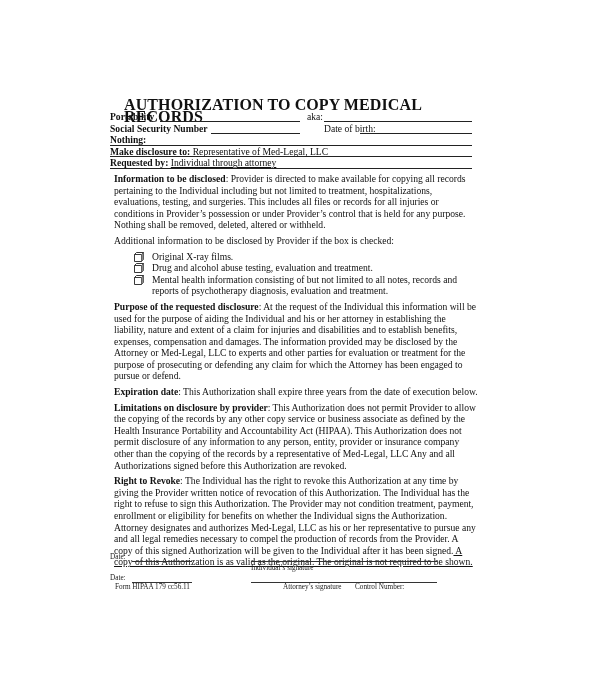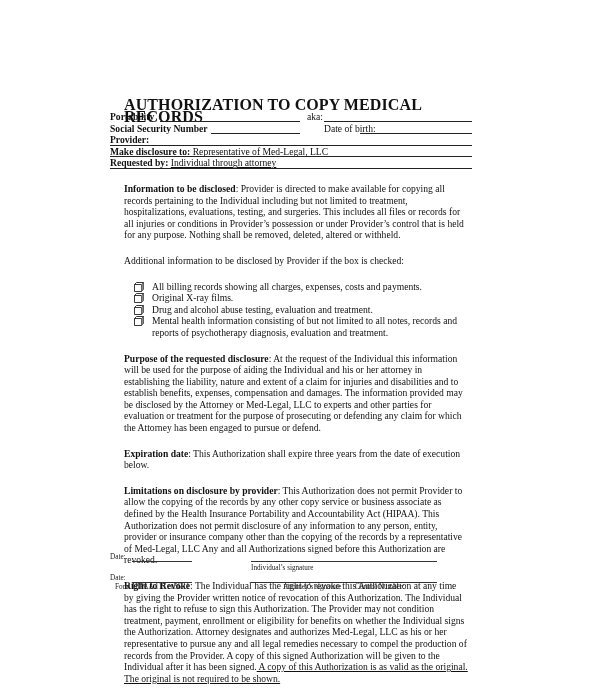--- a/index.html
+++ b/index.html
@@ -4,21 +4,21 @@
   <style>
     html, body { margin: 0; padding: 0; background: #ffffff; }
     body { width: 600px; height: 700px; position: relative; overflow: hidden;
            font-family: "Liberation Serif", "DejaVu Serif", serif; color: #111; }
     .page { position: absolute; left: 110px; top: 99px; width: 372px; font-size: 9.6px; line-height: 11.6px; }
     .title { text-align: left; font-weight: bold; font-size: 16px; letter-spacing: 0.1px; height: 12px; margin-left: 14px; }
     .row { position: relative; height: 11.6px; white-space: nowrap; }
     .b { font-weight: bold; }
     .u { text-decoration: underline; }
     .line { position: absolute; border-bottom: 1px solid #222; }
-    .p { margin: 14px; text-align: left; font-family: Liberation Serif, serif; }
+    .p { margin: 4px; text-align: left; font-family: Liberation Serif, serif; }
     .chk { position: relative; padding-left: 42px; }
     .chk .box { position: absolute; left: 24px; top: 1px; width: 9px; height: 9px; }
     .chk .box svg { display: block; }
     .sig { position: absolute; left: 110px; top: 553px; width: 380px; font-size: 7.2px; color: #222; }
     .sig .ln { position: absolute; border-bottom: 1px solid #333; }
   </style>
 </head>
 <body>
 
 <div class="page">
@@ -32,50 +32,40 @@
   </div>
 
   <div class="row">
     <span class="b">Social Security Number</span>
     <span class="line" style="left:101px;width:89px;top:0;height:10px;"></span>
     <span style="position:absolute;left:214px;">Date of birth:</span>
     <span class="line" style="left:250px;width:112px;top:0;height:10px;"></span>
   </div>
 
   <div class="row">
-    <span class="b">Provider</span><span class="b">:</span>
+    <span class="b">Nothing</span><span class="b">:</span>
     <span class="line" style="left:0;width:362px;top:0;height:10.5px;"></span>
   </div>
 
   <div class="row">
     <span class="b">Make disclosure to</span><span class="b">:</span>
     <span class="u">Representative of Med-Legal, LLC</span>
     <span class="line" style="left:0;width:362px;top:0;height:10.5px;"></span>
   </div>
 
   <div class="row">
     <span class="b">Requested by</span><span class="b">:</span>
     <span class="u">Individual through attorney</span>
     <span class="line" style="left:0;width:362px;top:0;height:10.5px;"></span>
   </div>
 
   <p class="p"><span class="b">Information to be disclosed</span><span>: Provider is directed to make available for copying all  records pertaining to the Individual including but not limited to treatment, hospitalizations, evaluations, testing, and surgeries. This includes all files or records for all injuries or conditions in Provider’s possession or under Provider’s control that is held for any purpose. Nothing shall be removed, deleted, altered or withheld.</span></p>
 
   <p class="p">Additional information to be disclosed by Provider if the box is checked:</p>
 
-  <div class="chk">
-    <span class="box">
-        <svg width="10" height="10" viewBox="0 0 10 10">
-          <path d="M0.5 2.5 L2.5 0.5 L9.5 0.5 L9.5 7.5 L7.5 9.5 L0.5 9.5 Z" fill="#fff" stroke="#222" stroke-width="0.9"></path>
-          <path d="M0.5 2.5 L7.5 2.5 L7.5 9.5 M7.5 2.5 L9.5 0.5" fill="none" stroke="#222" stroke-width="0.9"></path>
-          <path d="M7.5 2.5 L9.5 0.5 L9.5 7.5 L7.5 9.5 Z" fill="#888"></path>
-        </svg>
-      </span>
-    <span>All billing records showing all charges, expenses, costs and payments.</span>
-  </div>
   <div class="chk">
     <span class="box">
         <svg width="10" height="10" viewBox="0 0 10 10">
           <path d="M0.5 2.5 L2.5 0.5 L9.5 0.5 L9.5 7.5 L7.5 9.5 L0.5 9.5 Z" fill="#fff" stroke="#222" stroke-width="0.9"></path>
           <path d="M0.5 2.5 L7.5 2.5 L7.5 9.5 M7.5 2.5 L9.5 0.5" fill="none" stroke="#222" stroke-width="0.9"></path>
           <path d="M7.5 2.5 L9.5 0.5 L9.5 7.5 L7.5 9.5 Z" fill="#888"></path>
         </svg>
       </span>
     <span>Original X-ray films.</span>
   </div>
@@ -112,16 +102,16 @@
 
 <div class="sig">
   <span style="position:absolute;left:0;top:0;">Date:</span>
   <span class="ln" style="left:22px;top:0;width:60px;height:8px;"></span>
   <span class="ln" style="left:141px;top:0;width:186px;height:8px;"></span>
   <span style="position:absolute;left:141px;top:11px;font-family:Liberation Serif, serif;">Individual’s signature</span>
 
   <span style="position:absolute;left:0;top:21px;">Date:</span>
   <span class="ln" style="left:22px;top:21px;width:60px;height:8px;"></span>
   <span class="ln" style="left:141px;top:21px;width:186px;height:8px;"></span>
-  <span style="position:absolute;left:5px;top:30px;">Form HIPAA 115  cc56.11</span>
+  <span style="position:absolute;left:5px;top:30px;">Form HIPAA 179  cc56.11</span>
   <span style="position:absolute;left:141px;top:30px;margin-left:32px;">Attorney’s signature</span>
   <span style="position:absolute;left:245px;top:30px;">Control Number:</span>
 </div>
 
 </body></html>

